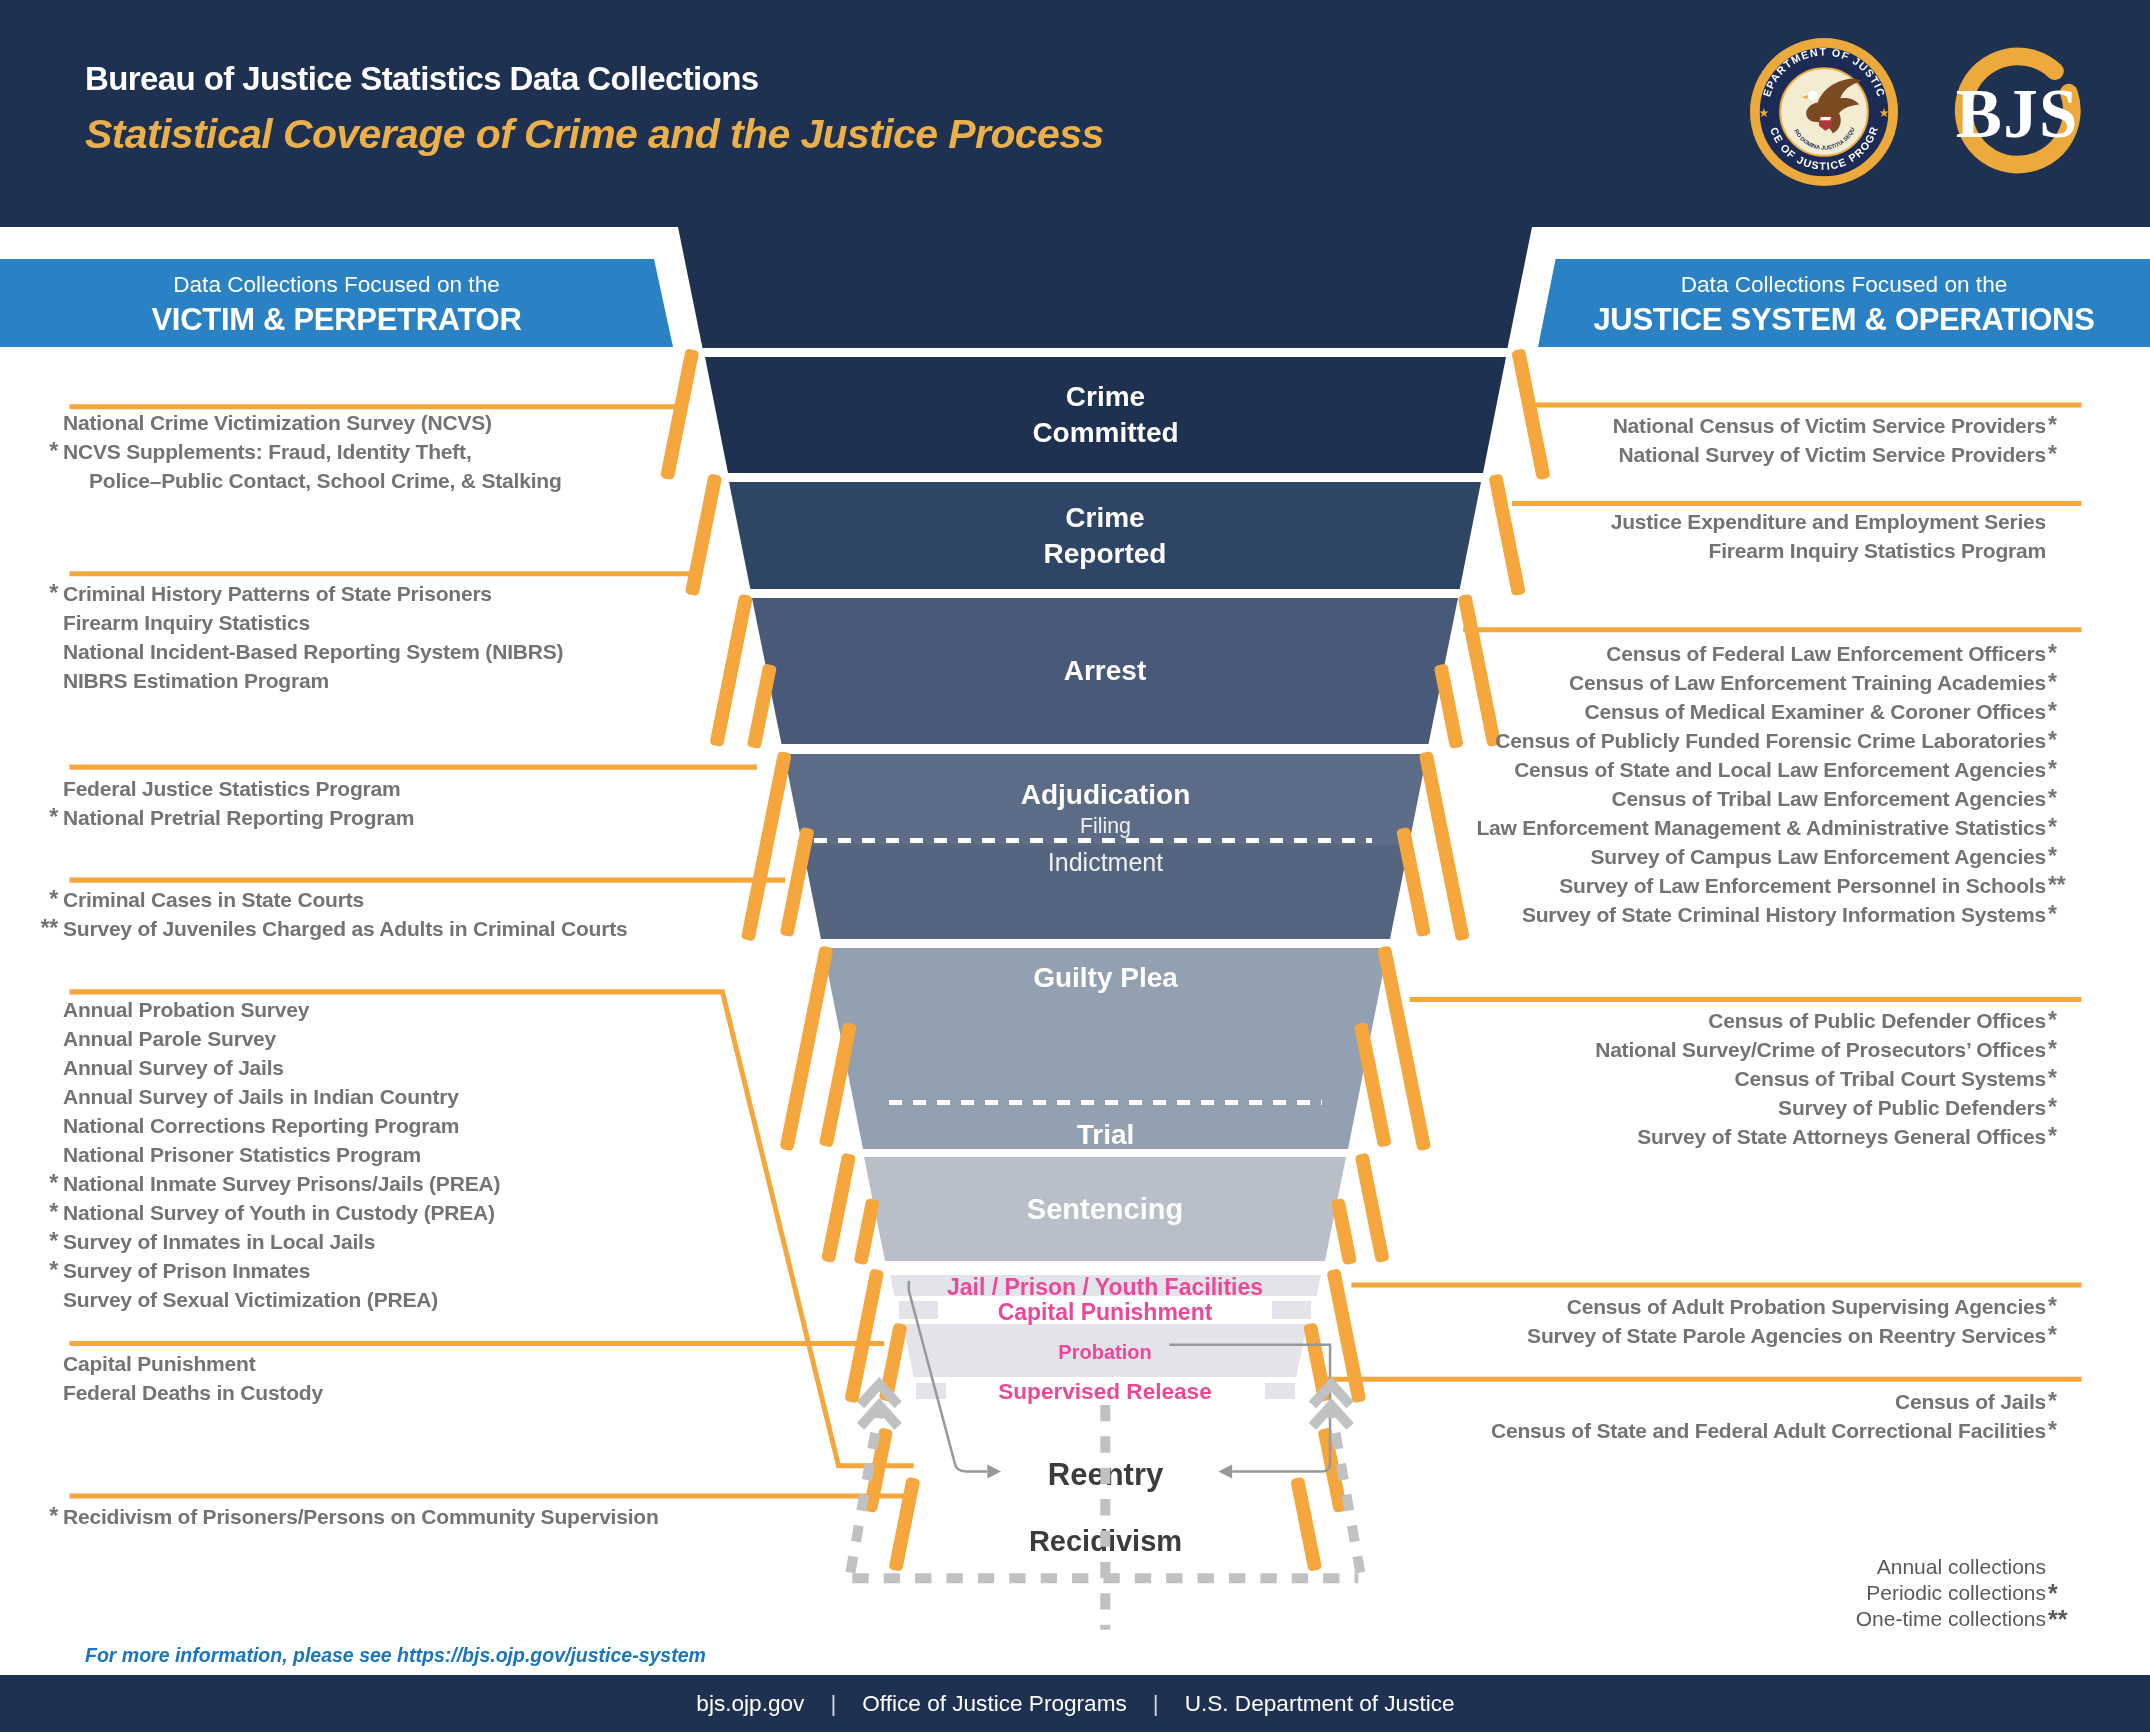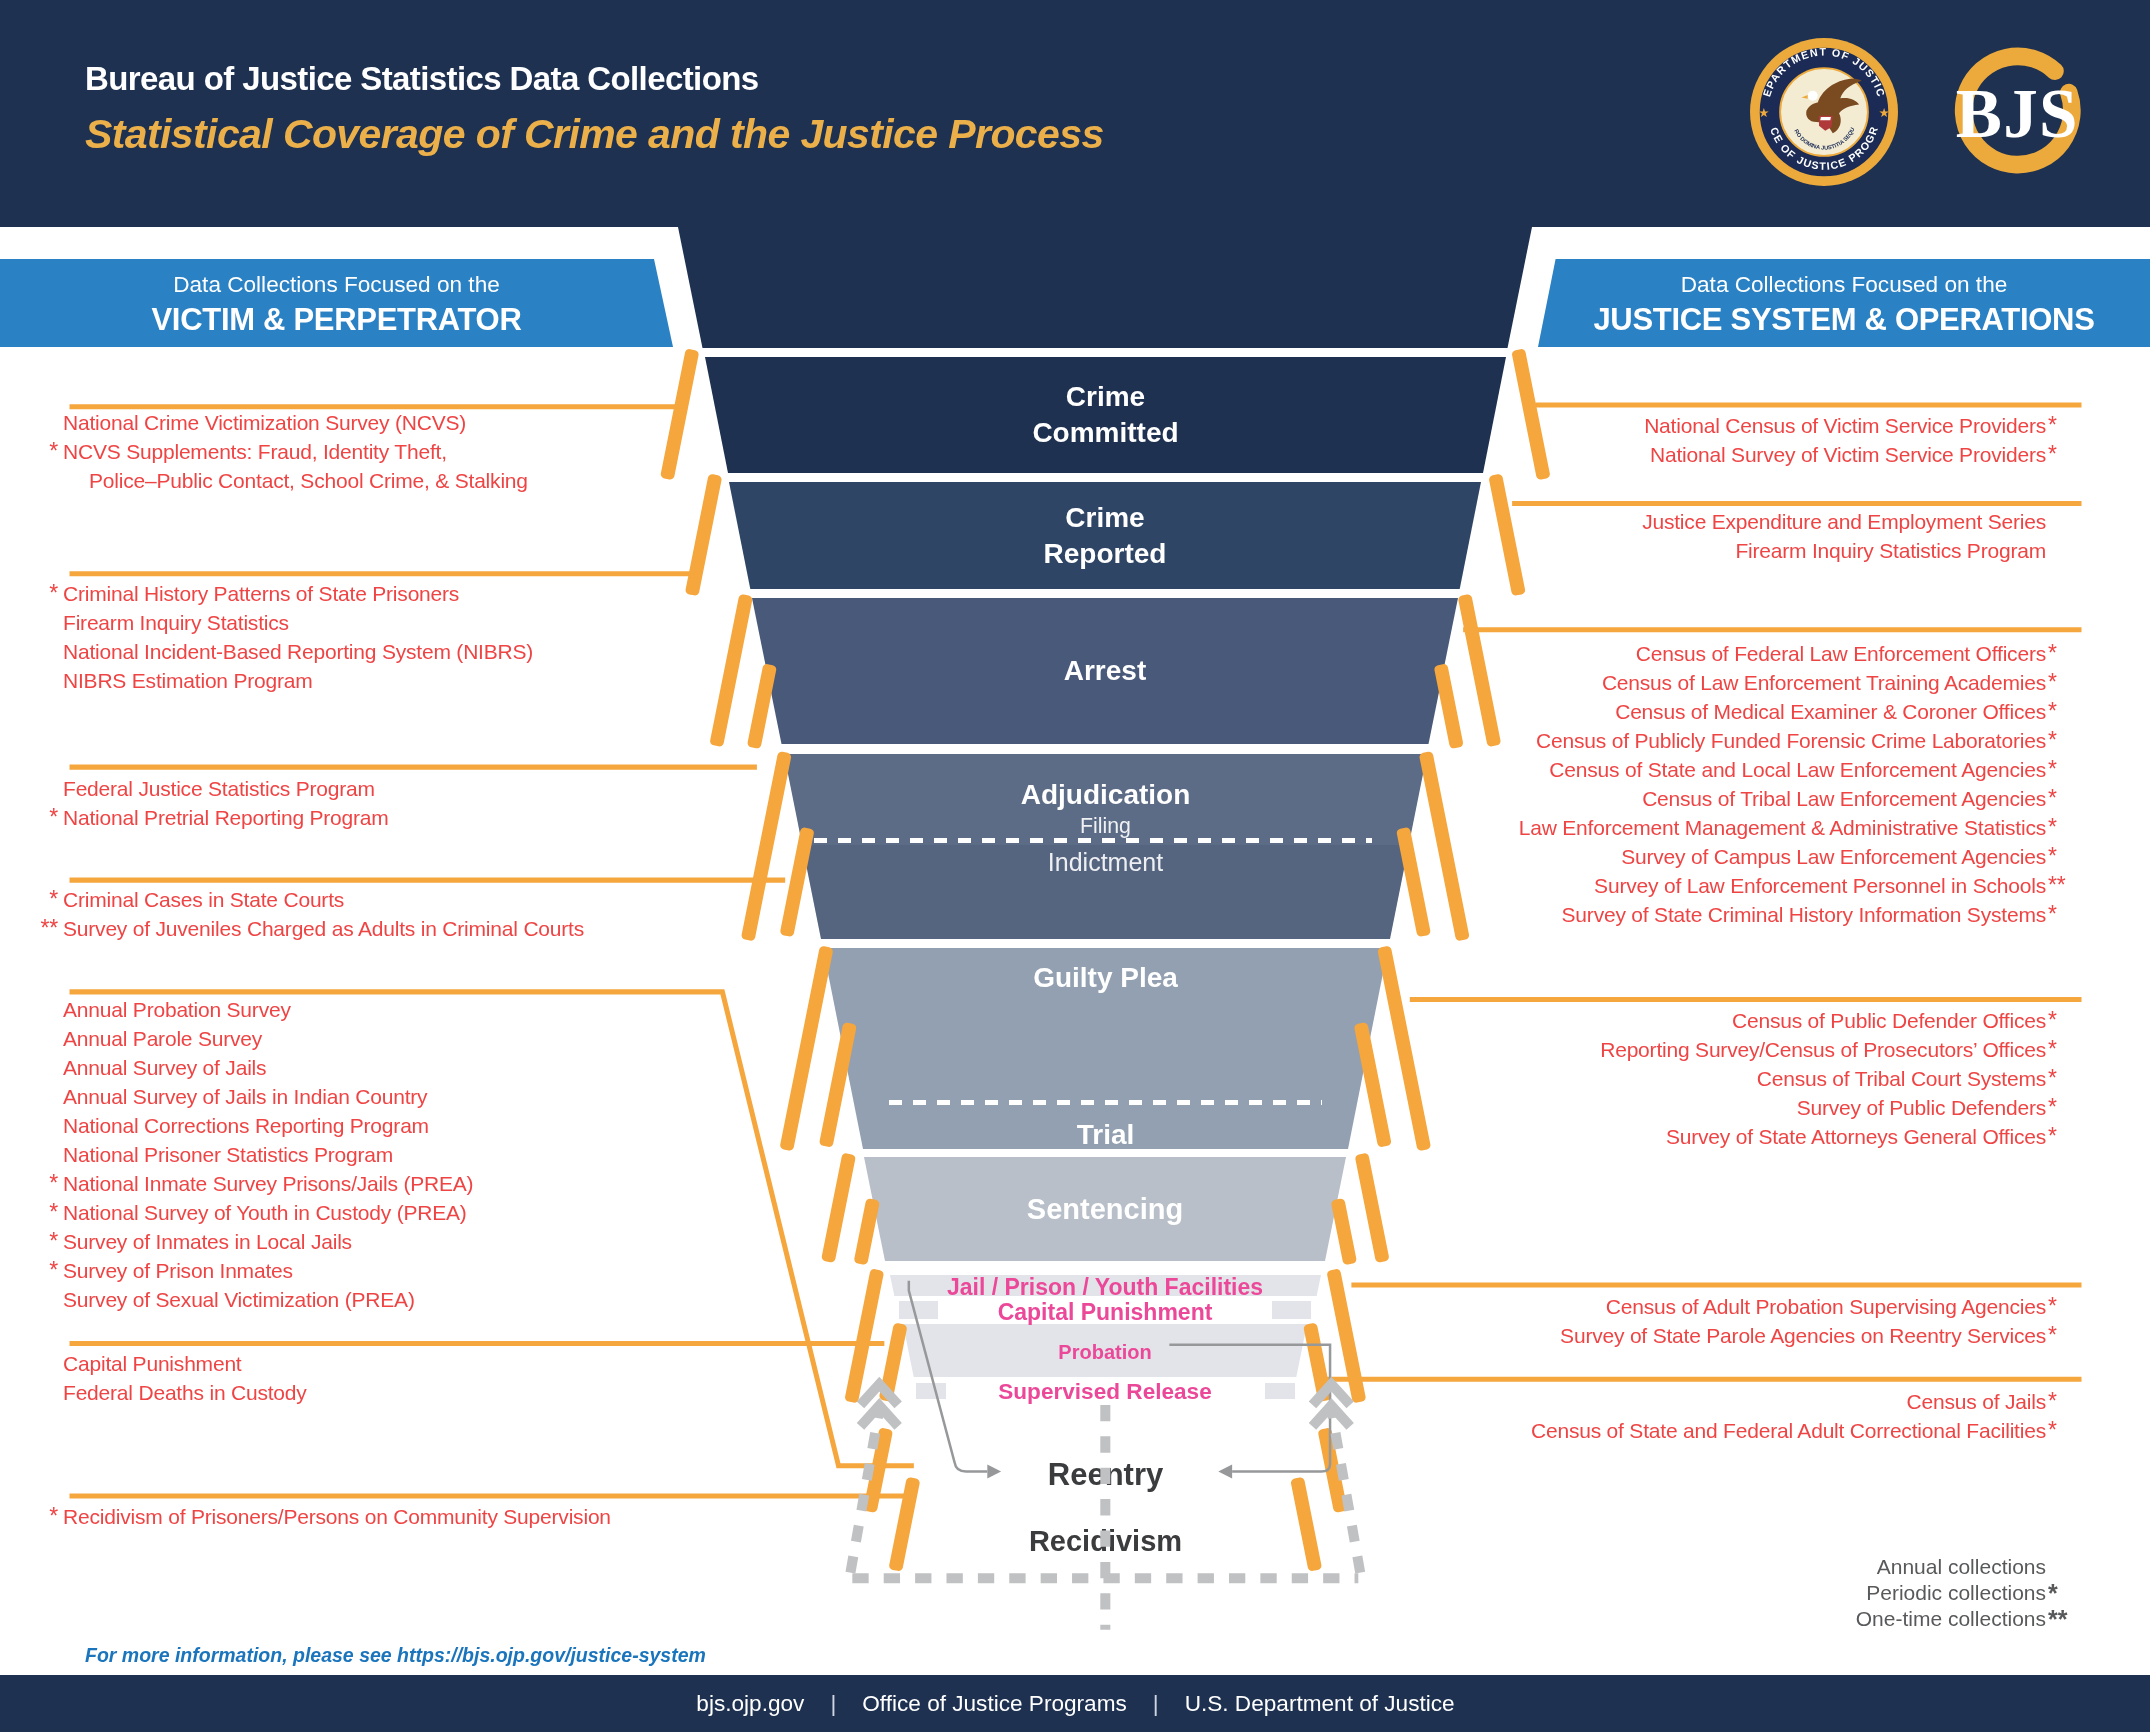--- a/index.html
+++ b/index.html
@@ -36,21 +36,21 @@
   .band{position:absolute;background:#E2E4E9;}
   .bd-jail{left:890px;top:1275px;width:431px;height:21.3px;clip-path:polygon(0 0,100% 0,calc(100% - 4.4px) 100%,4.4px 100%);}
   .bd-prob{left:903px;top:1324px;width:404px;height:53px;clip-path:polygon(0 0,100% 0,calc(100% - 10.7px) 100%,10.7px 100%);}
   .tab{position:absolute;background:#E2E4E9;}
   .adj-low{position:absolute;left:0;top:91px;width:100%;height:94px;background:rgba(15,25,45,0.08);}
   .adj-label{position:absolute;left:0;width:100%;text-align:center;color:#fff;}
   .dotted{position:absolute;height:5px;background:repeating-linear-gradient(90deg,#ffffff 0 12.6px,transparent 12.6px 24px);}
   .gray-label{position:absolute;text-align:center;color:#ec4899;font-weight:bold;}
   .dark-label{position:absolute;text-align:center;color:#3B3C3E;font-weight:bold;}
   
-  .grp{position:absolute;left:63px;width:659px;font-size:21px;color:#ef4444;line-height:29px;letter-spacing:-0.2px;}
+  .grp{position:absolute;left:63px;width:659px;font-size:21px;color:#737373;line-height:29px;letter-spacing:-0.2px;font-weight:bold;}
   .grp .li{position:relative;}
   .grp .mk{position:absolute;left:-40px;width:35px;text-align:right;font-size:23px;}
   .grp .ind{margin-left:26px;}
   .grp.right{left:auto;right:105px;width:760px;text-align:right;}
   .grp.right .mk{left:auto;right:-55px;width:53px;text-align:left;padding-left:3.8px;}
   .legend{position:absolute;right:105px;top:1554px;width:377px;text-align:right;font-size:21px;color:#58595B;line-height:26px;}
   .legend .li{position:relative;}
   .legend .mk{position:absolute;right:-55px;width:53px;text-align:left;padding-left:3.8px;font-size:25px;font-weight:bold;}
   .note{position:absolute;left:85px;top:1644px;font-size:19.5px;font-style:italic;font-weight:bold;color:#1B75BC;text-decoration:none;}
   
@@ -280,21 +280,21 @@
     <div class="li"><span>Census of Publicly Funded Forensic Crime Laboratories</span><span class="mk">*</span></div>
     <div class="li"><span>Census of State and Local Law Enforcement Agencies</span><span class="mk">*</span></div>
     <div class="li"><span>Census of Tribal Law Enforcement Agencies</span><span class="mk">*</span></div>
     <div class="li"><span>Law Enforcement Management &amp; Administrative Statistics</span><span class="mk">*</span></div>
     <div class="li"><span>Survey of Campus Law Enforcement Agencies</span><span class="mk">*</span></div>
     <div class="li"><span>Survey of Law Enforcement Personnel in Schools</span><span class="mk">**</span></div>
     <div class="li"><span>Survey of State Criminal History Information Systems</span><span class="mk">*</span></div>
   </div>
   <div class="grp right" style="top:1006px">
     <div class="li"><span>Census of Public Defender Offices</span><span class="mk">*</span></div>
-    <div class="li"><span>Reporting Survey/Census of Prosecutors’ Offices</span><span class="mk">*</span></div>
+    <div class="li"><span>National Survey/Crime of Prosecutors’ Offices</span><span class="mk">*</span></div>
     <div class="li"><span>Census of Tribal Court Systems</span><span class="mk">*</span></div>
     <div class="li"><span>Survey of Public Defenders</span><span class="mk">*</span></div>
     <div class="li"><span>Survey of State Attorneys General Offices</span><span class="mk">*</span></div>
   </div>
   <div class="grp right" style="top:1292px">
     <div class="li"><span>Census of Adult Probation Supervising Agencies</span><span class="mk">*</span></div>
     <div class="li"><span>Survey of State Parole Agencies on Reentry Services</span><span class="mk">*</span></div>
   </div>
   <div class="grp right" style="top:1387px">
     <div class="li"><span>Census of Jails</span><span class="mk">*</span></div>

